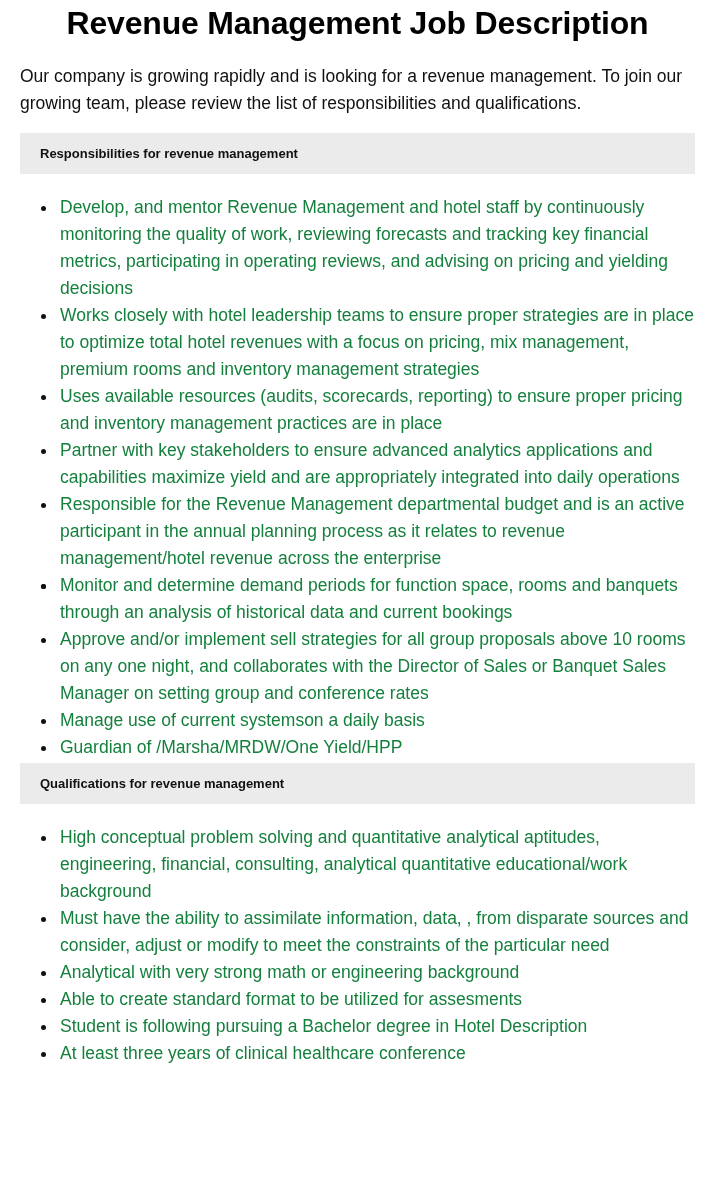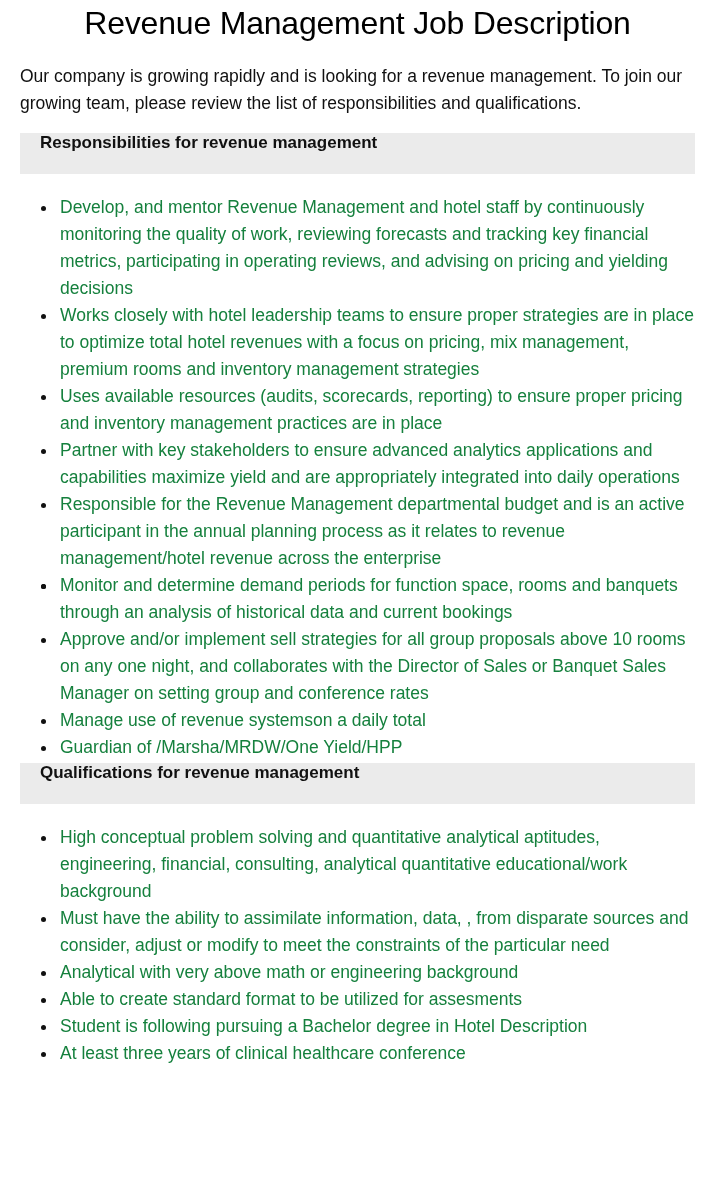--- a/index.html
+++ b/index.html
@@ -15,40 +15,40 @@
     color: #111111;
   }
   .page {
     padding: 0 25px 0 20px;
   }
   .page-title {
     margin: 0;
     padding-top: 3px;
     text-align: center;
     font-size: 32px;
-    font-weight: normal;
+    font-weight: bold;
     line-height: 40px;
     letter-spacing: -0.2px;
     color: #000000;
   }
   .intro {
     margin: 20px 0 12px 0;
     font-size: 17.5px;
     line-height: 27px;
     color: #111111;
   }
   .section-header {
     margin-top: 16px;
     background: #ebebeb;
     height: 41px;
     box-sizing: border-box;
     padding: 0 20px;
     display: flex;
-    align-items: flex-start;
-    font-size: 17px;
+    align-items: center;
+    font-size: 13px;
     font-weight: bold;
     color: #111111;
   }
   .section-list {
     list-style: none;
     margin: 20px 0 0 0;
     padding: 0;
   }
   .section-list li {
     position: relative;
@@ -85,28 +85,28 @@
   </div>
   <ul class="section-list first">
     <li><span class="bullet"></span><span>Develop, and mentor Revenue Management and hotel staff by continuously monitoring the quality of work, reviewing forecasts and tracking key financial metrics, participating in operating reviews, and advising on pricing and yielding decisions</span></li>
     <li><span class="bullet"></span><span>Works closely with hotel leadership teams to ensure proper strategies are in place to optimize total hotel revenues with a focus on pricing, mix management, premium rooms and inventory management strategies</span></li>
     <li><span class="bullet"></span><span>Uses available resources (audits, scorecards, reporting) to ensure proper pricing and inventory management practices are in place</span></li>
     <li><span class="bullet"></span><span>Partner with key stakeholders to ensure advanced analytics applications and capabilities maximize yield and are appropriately integrated into daily operations</span></li>
     <li><span class="bullet"></span><span>Responsible for the Revenue Management departmental budget and is an active participant in the annual planning process as it relates to revenue management/hotel revenue across the enterprise</span></li>
     <li><span class="bullet"></span></li>
     <li><span class="bullet"></span><span>Monitor and determine demand periods for function space, rooms and banquets through an analysis of historical data and current bookings</span></li>
     <li><span class="bullet"></span><span>Approve and/or implement sell strategies for all group proposals above 10 rooms on any one night, and collaborates with the Director of Sales or Banquet Sales Manager on setting group and conference rates</span></li>
-    <li><span class="bullet"></span><span>Manage use of revenue systemson a daily total</span></li>
+    <li><span class="bullet"></span><span>Manage use of current systemson a daily basis</span></li>
     <li><span class="bullet"></span><span>Guardian of /Marsha/MRDW/One Yield/HPP</span></li>
   </ul>
 
   <div class="section-header second">
     <span>Qualifications for revenue management</span>
   </div>
   <ul class="section-list">
     <li><span class="bullet"></span><span>High conceptual problem solving and quantitative analytical aptitudes, engineering, financial, consulting, analytical quantitative educational/work background</span></li>
     <li><span class="bullet"></span><span>Must have the ability to assimilate information, data, , from disparate sources and consider, adjust or modify to meet the constraints of the particular need</span></li>
-    <li><span class="bullet"></span><span>Analytical with very above math or engineering background</span></li>
+    <li><span class="bullet"></span><span>Analytical with very strong math or engineering background</span></li>
     <li><span class="bullet"></span><span>Able to create standard format to be utilized for assesments</span></li>
     <li><span class="bullet"></span><span>Student is following pursuing a Bachelor degree in Hotel Description</span></li>
     <li><span class="bullet"></span><span>At least three years of clinical healthcare conference</span></li>
   </ul>
 </div>
 
 </body></html>

